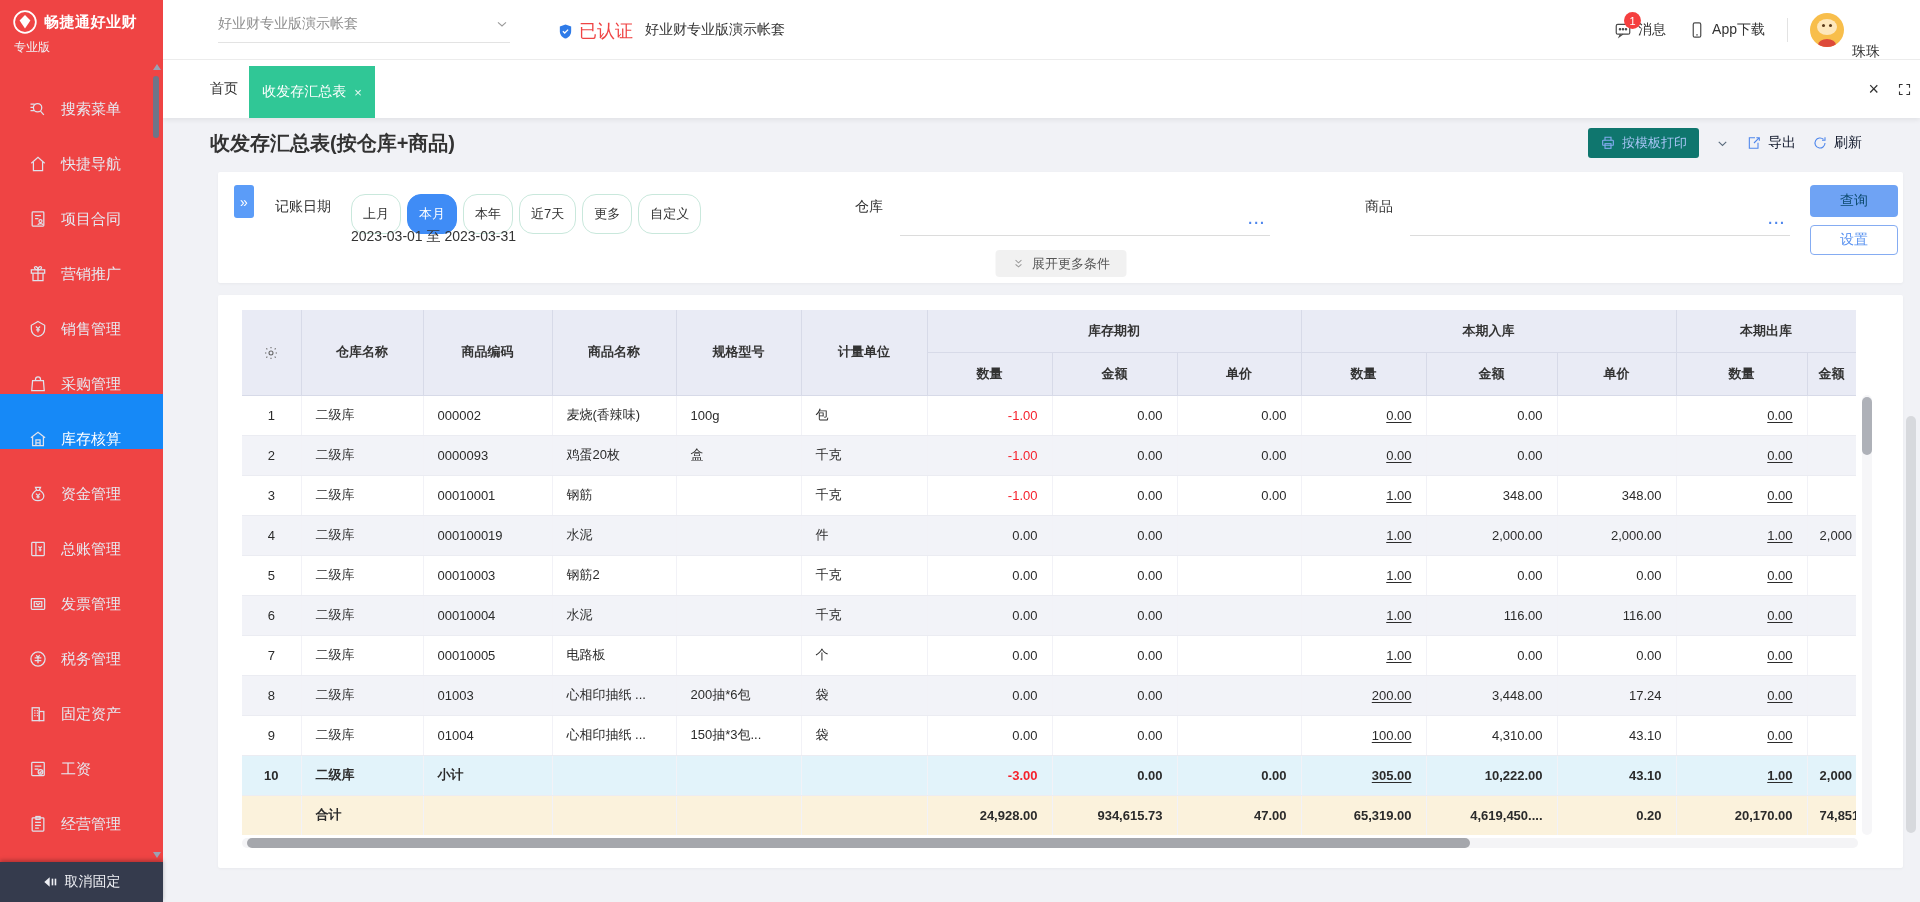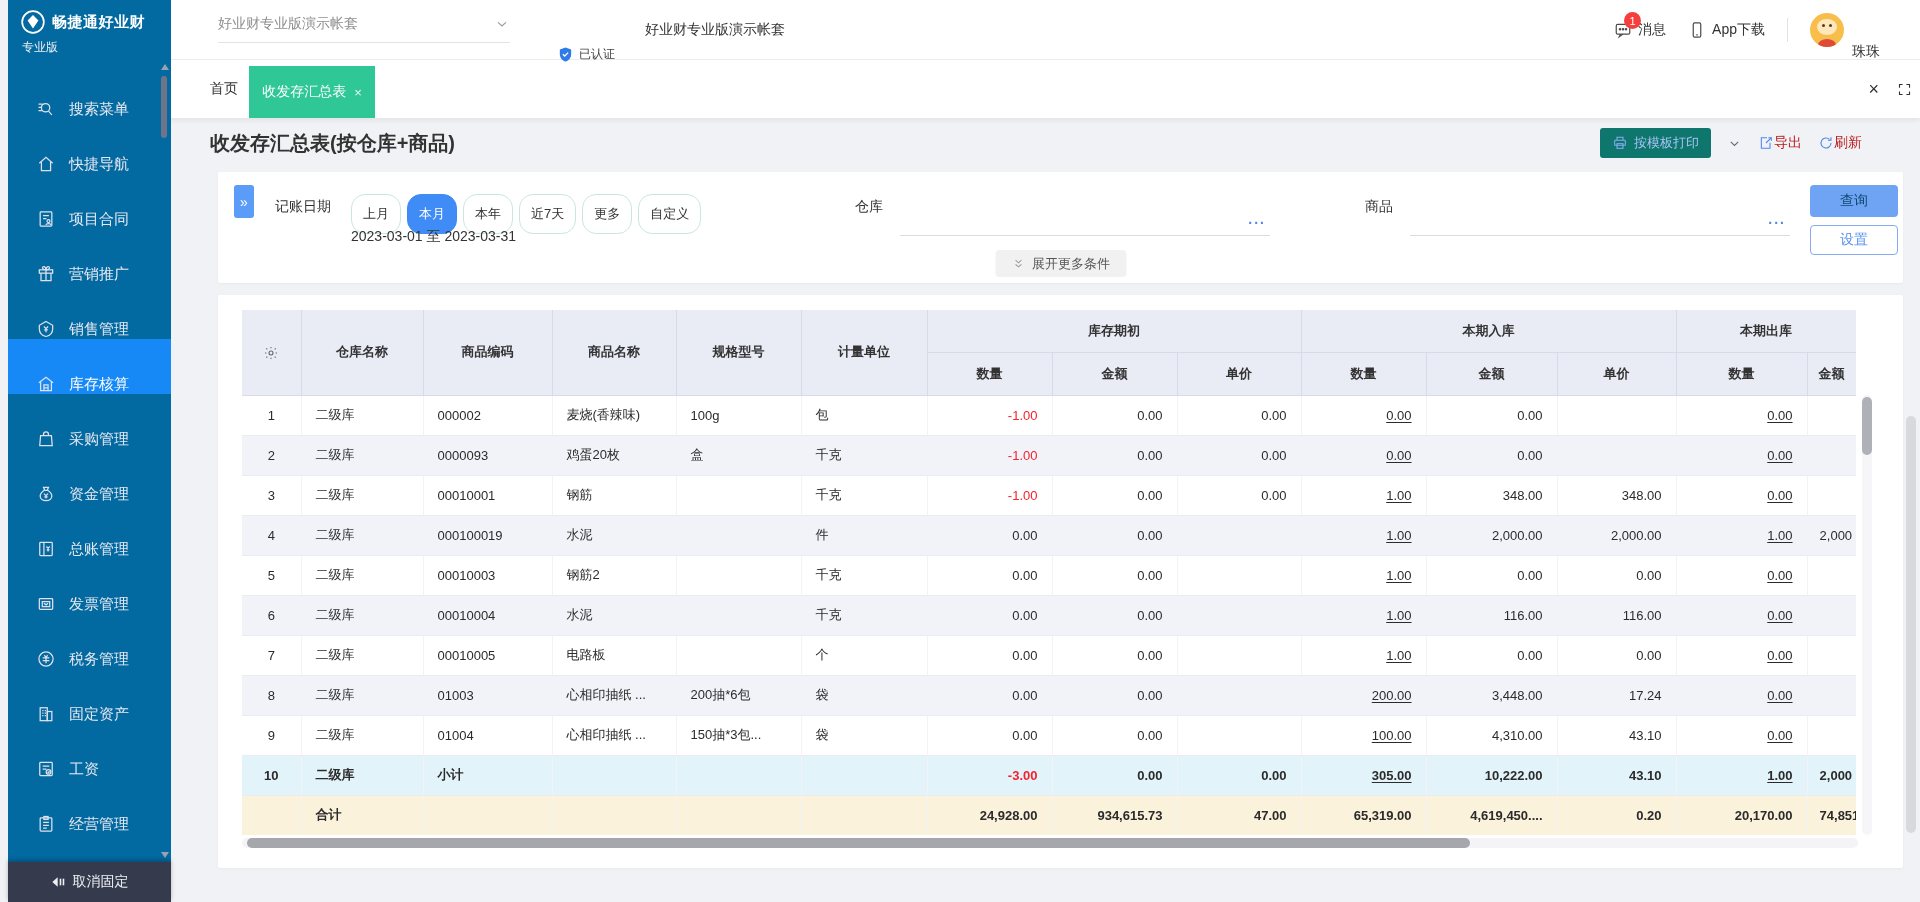--- a/index.html
+++ b/index.html
@@ -1,20 +1,20 @@
 <!DOCTYPE html>
 <html><head>
 <meta charset="utf-8">
 <style>
   * { margin:0; padding:0; box-sizing:border-box; }
   html,body { width:1920px; height:902px; overflow:hidden; font-family:"Liberation Sans","DejaVu Sans",sans-serif; background:#F1F2F6; }
   .app { position:relative; width:1920px; height:902px; }
 
   
-  .sidebar { position:absolute; left:8px; top:0; width:163px; height:902px; background:#0369a1; z-index:5; }
+  .sidebar { position:absolute; left:0; top:0; width:163px; height:902px; background:#ef4444; z-index:5; }
   .logo { height:64px; padding:9px 0 0 12px; color:#fff; }
   .logo-row { display:flex; align-items:center; gap:6px; }
   .logo-row svg { width:26px; height:26px; }
   .logo-title { font-size:15px; font-weight:bold; letter-spacing:.5px; }
   .logo-sub { font-size:12px; margin:4px 0 0 2px; color:#F0F1F5; }
   .side-menu { position:absolute; top:64px; left:0; right:0; bottom:40px; overflow:hidden; }
   .side-item { height:55px; display:flex; align-items:flex-end; padding-left:28px; gap:13px; color:#E6E8F0; font-size:15px; cursor:pointer; }
   .side-item svg { width:20px; height:20px; color:#DFE2EC; }
   .side-item.active { background:#1689F7; color:#fff; }
   .side-sb { position:absolute; right:2px; top:64px; bottom:44px; width:9px; }
@@ -22,21 +22,21 @@
   .side-sb .arr.up { top:0; border-bottom:6px solid #9CA1B2; }
   .side-sb .arr.down { bottom:0; border-top:6px solid #9CA1B2; }
   .side-sb .thumb { position:absolute; left:1px; top:12px; width:6px; height:62px; background:#6F7588; border-radius:3px; }
   .unpin { position:absolute; left:0; right:0; bottom:0; height:40px; background:#353B4D; display:flex; align-items:center; justify-content:center; gap:6px; color:#EFF0F5; font-size:14px; cursor:pointer; box-shadow:0 -2px 4px rgba(0,0,0,.25); }
   .unpin svg { width:16px; height:16px; }
 
   
   .topbar { position:absolute; left:163px; top:0; right:0; height:60px; background:#fff; border-bottom:1px solid #ECECEC; z-index:4; }
   .account { position:absolute; left:55px; top:15px; width:292px; display:flex; justify-content:space-between; align-items:center; border-bottom:1px solid #E3E3E3; padding-bottom:9px; color:#8F8F8F; font-size:14px; cursor:pointer; }
   .account svg { width:16px; height:16px; color:#9A9A9A; }
-  .verified { position:absolute; left:394px; top:19px; display:flex; align-items:center; gap:5px; color:#404040; font-size:12px;margin-top:27px; }
+  .verified { position:absolute; left:394px; top:19px; display:flex; align-items:center; gap:5px; color:#ef4444; font-size:18px; }
   .verified svg { width:17px; height:17px; }
   .acct-name { position:absolute; left:482px; top:21px; color:#333; font-size:14px; }
   .topbar-right { position:absolute; right:40px; top:0; height:60px; display:flex; align-items:center; gap:22px; }
   .tb-item { display:flex; align-items:center; gap:6px; color:#333; font-size:14px; cursor:pointer; position:relative; }
   .tb-item svg { width:18px; height:18px; color:#4a4a4a; }
   .badge { position:absolute; top:-9px; left:10px; min-width:17px; height:17px; border-radius:9px; background:#F53F3F; color:#fff; font-size:11px; display:flex; align-items:center; justify-content:center; padding:0 3px; }
   .tb-div { width:1px; height:24px; background:#E3E3E3; }
   .user { display:flex; align-items:center; gap:8px; cursor:pointer; }
   .avatar { width:34px; height:34px; border-radius:50%; background:#F8BE4B; position:relative; overflow:hidden; }
   .avatar .face { position:absolute; left:7px; top:6px; width:20px; height:16px; border-radius:50%; background:#FDE7BC; }
@@ -55,21 +55,21 @@
   .tabbar-icons svg { width:15px; height:15px; display:block; }
 
   
   .content { position:absolute; left:163px; top:118px; right:0; bottom:0; background:#F1F2F6; }
   .title-row { position:absolute; left:0; top:0; right:0; height:50px; }
   .page-title { position:absolute; left:47px; top:12px; font-size:20px; font-weight:bold; color:#333; }
   .title-tools { position:absolute; right:58px; top:10px; display:flex; align-items:center; gap:16px; }
   .print-pill { display:flex; align-items:center; gap:6px; height:30px; padding:0 12px; background:#0f766e; border-radius:3px; color:#A8C5F6; font-size:13px; cursor:pointer; }
   .print-pill svg { width:16px; height:16px; color:#85ACF2; }
   .print-chevron svg { width:15px; height:15px; color:#5A6B7D; display:block; cursor:pointer; }
-  .tool-link { display:flex; align-items:center; font-size:14px; color:#b91c1c; cursor:pointer;text-align:right; }
+  .tool-link { display:flex; align-items:center; gap:6px; font-size:14px; color:#0f172a; cursor:pointer;text-align:right; }
   .tool-link svg { width:16px; height:16px; color:#4E86EC; }
 
   .card { position:absolute; background:#fff; border-radius:2px; box-shadow:0 1px 3px rgba(0,0,0,.04); }
   .filter-card { left:55px; top:54px; width:1685px; height:111px; }
   .collapse-btn { position:absolute; left:16px; top:13px; width:20px; height:33px; background:#5B9CF8; border-radius:3px; color:#fff; font-size:14px; display:flex; align-items:center; justify-content:center; cursor:pointer; }
   .f-label { position:absolute; top:26px; font-size:14px; color:#333; }
   .pills { position:absolute; left:133px; top:22px; display:flex; gap:6px; }
   .pill { height:40px; padding:16px 11px; border:1px solid #C9E8DC; border-radius:14px; font-size:13px; color:#333; background:#fff; display:flex; align-items:center; cursor:pointer; }
   .pill.sel { background:#3F8CF6; border-color:#3F8CF6; color:#fff; }
   .date-range { position:absolute; left:133px; top:56px; font-size:14px; color:#333; }
@@ -154,34 +154,34 @@
           </svg>
           <span>营销推广</span>
         </div>
         <div class="side-item">
           <svg viewBox="0 0 24 24" fill="none" stroke="currentColor" stroke-width="1.5">
             <path d="M12 3l8 4.5V12c0 4.5-3.2 7.8-8 9-4.8-1.2-8-4.5-8-9V7.5z"></path>
             <path d="M9.5 9l2.5 2.5L14.5 9M12 11.5V16M9.8 13h4.4"></path>
           </svg>
           <span>销售管理</span>
         </div>
+        <div class="side-item">
+          <svg viewBox="0 0 24 24" fill="none" stroke="currentColor" stroke-width="1.5">
+            <path d="M5.5 8h13l1 12h-15z"></path>
+            <path d="M9 8V6.5a3 3 0 016 0V8"></path>
+          </svg>
+          <span>采购管理</span>
+        </div>
         <div class="side-item active">
           <svg viewBox="0 0 24 24" fill="none" stroke="currentColor" stroke-width="1.5">
             <path d="M3.5 10.5L12 4l8.5 6.5"></path>
             <path d="M5.5 9.5V20h13V9.5"></path>
             <path d="M9.5 20v-7h5v7M9.5 16.5h5"></path>
           </svg>
           <span>库存核算</span>
-        </div>
-        <div class="side-item">
-          <svg viewBox="0 0 24 24" fill="none" stroke="currentColor" stroke-width="1.5">
-            <path d="M5.5 8h13l1 12h-15z"></path>
-            <path d="M9 8V6.5a3 3 0 016 0V8"></path>
-          </svg>
-          <span>采购管理</span>
         </div>
         <div class="side-item">
           <svg viewBox="0 0 24 24" fill="none" stroke="currentColor" stroke-width="1.5">
             <path d="M10 7.5C7 9.5 5 11.7 5 14.5c0 3.3 3.1 5.5 7 5.5s7-2.2 7-5.5c0-2.8-2-5-5-7"></path>
             <path d="M9 4h6l-1.5 3.5h-3z"></path>
             <path d="M9.5 11.5l2.5 2.5 2.5-2.5M12 14v3.5M10 15.5h4"></path>
           </svg>
           <span>资金管理</span>
         </div>
         <div class="side-item">

